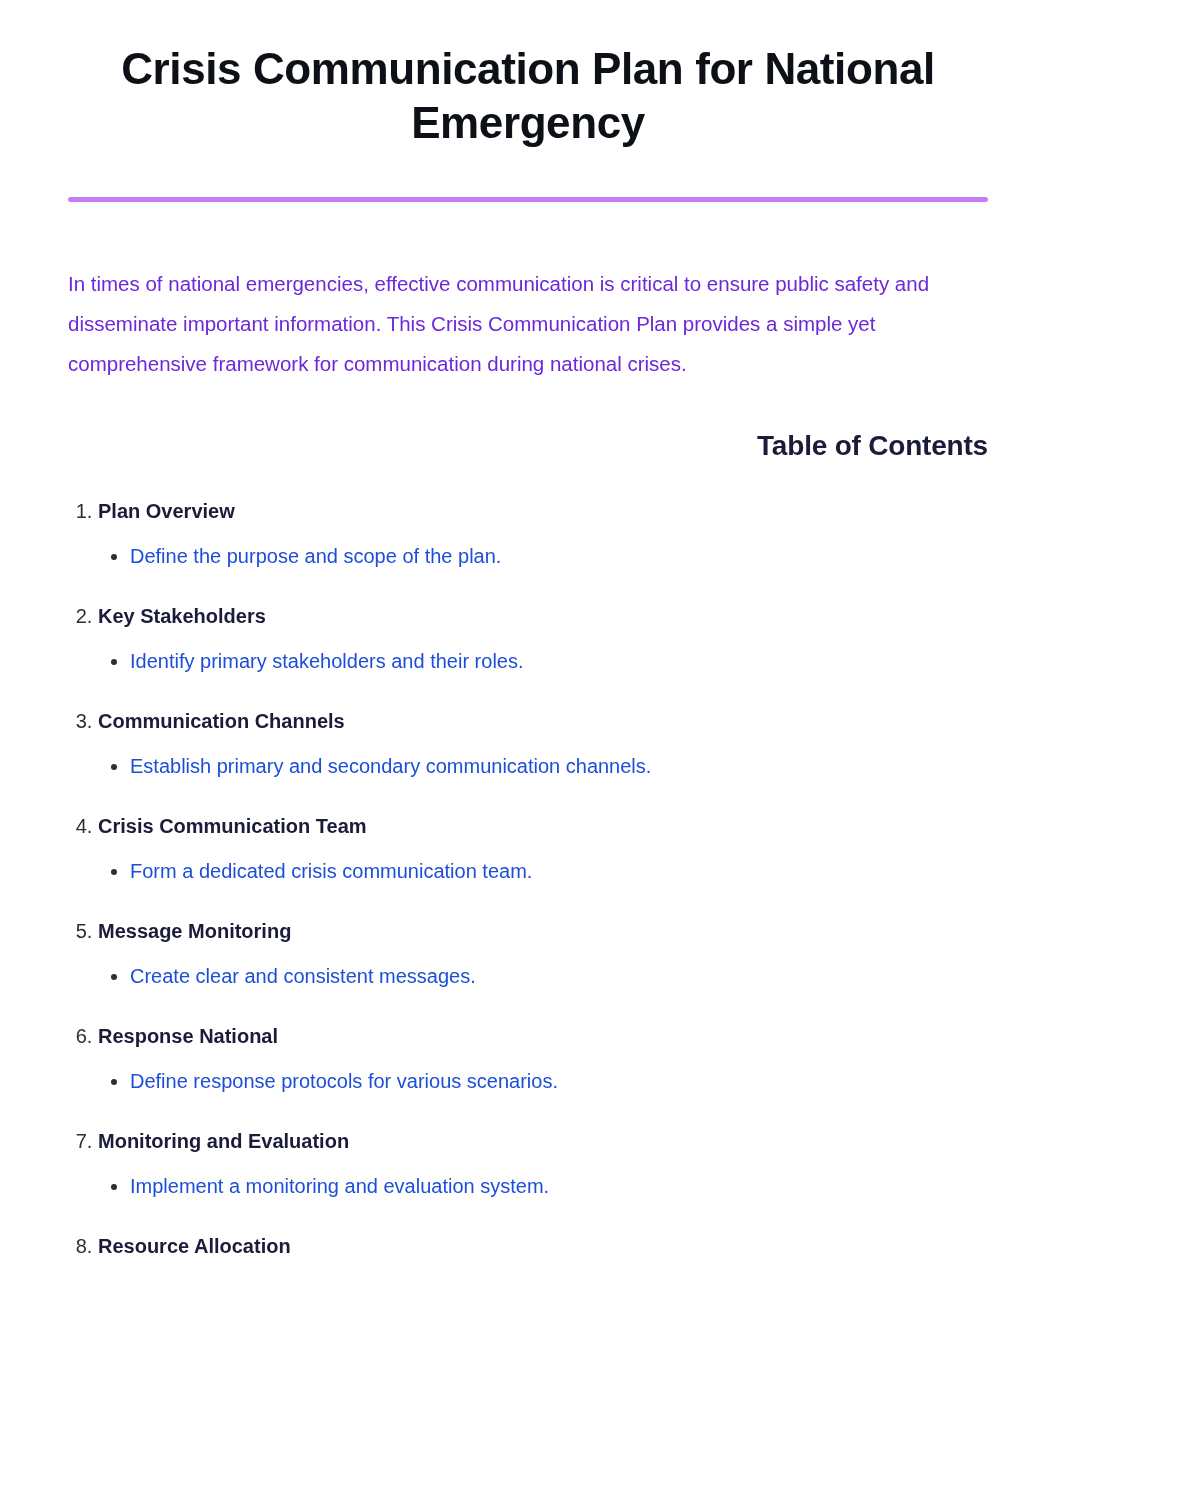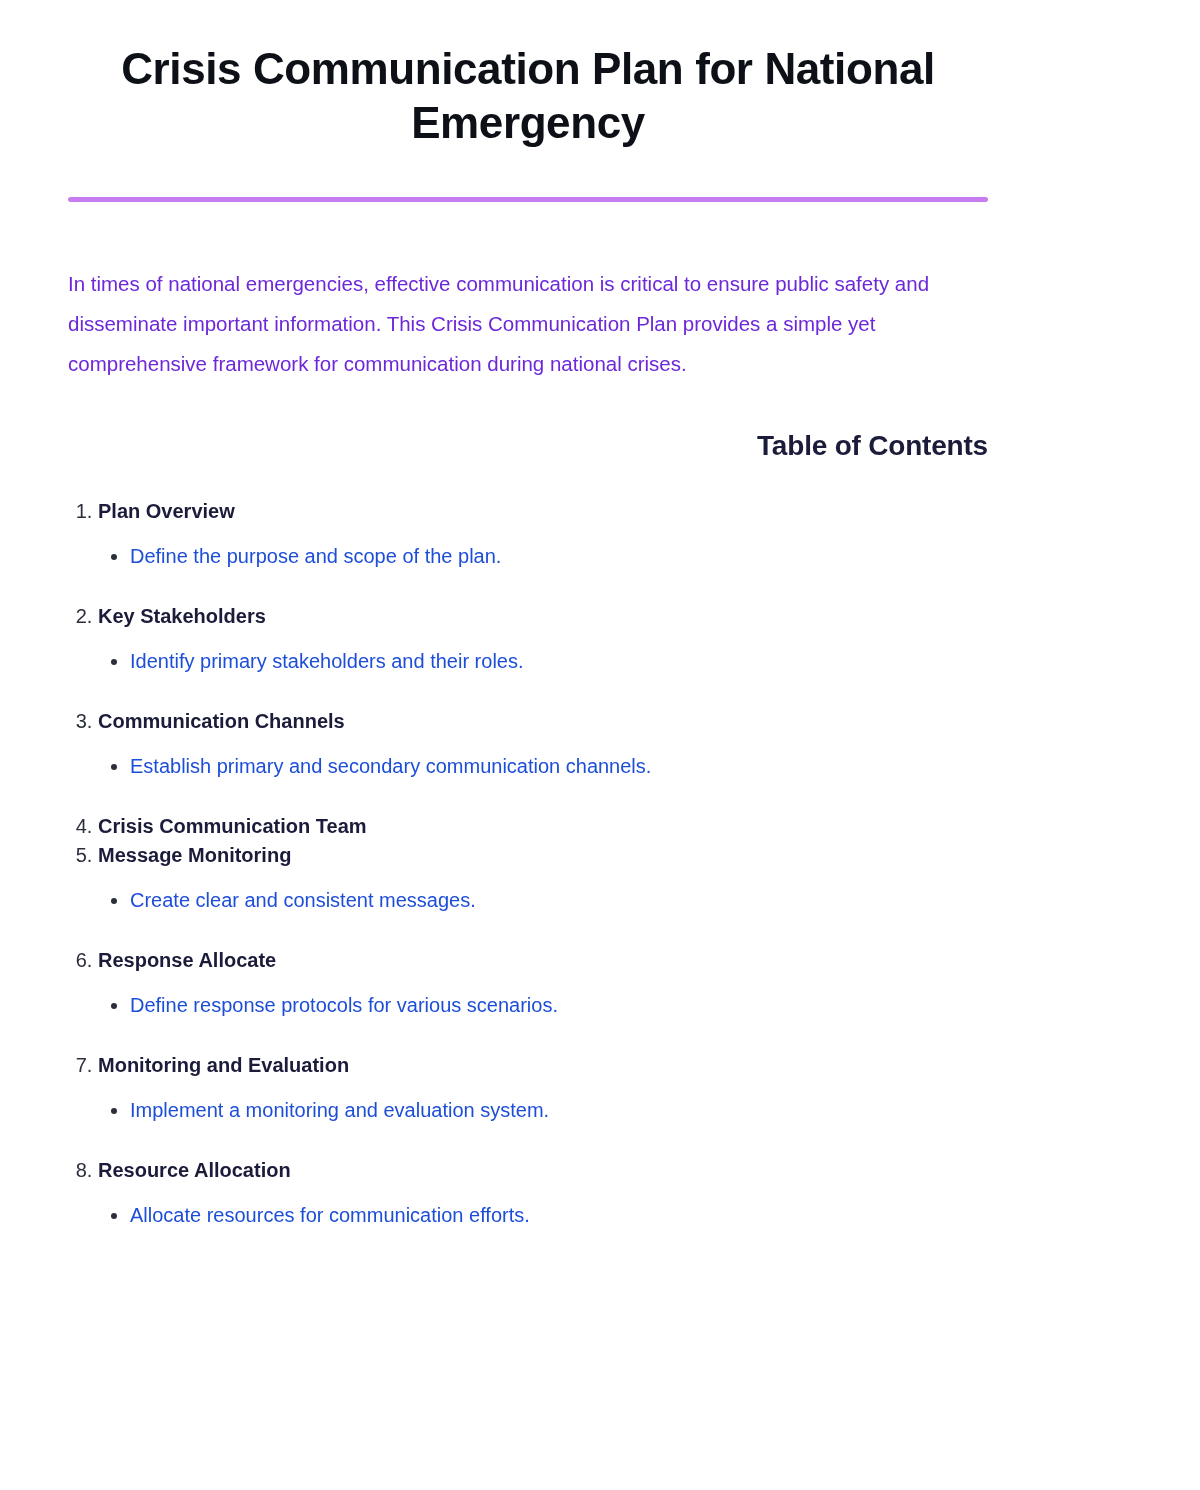--- a/index.html
+++ b/index.html
@@ -109,40 +109,40 @@
       </ul>
     </li>
     <li>
       <span class="toc-label">Communication Channels</span>
       <ul class="sub">
         <li>Establish primary and secondary communication channels.</li>
       </ul>
     </li>
     <li>
       <span class="toc-label">Crisis Communication Team</span>
+      <ul class="sub">
+        <li>Form a dedicated crisis communication team.</li>
+      </ul>
     </li>
     <li>
       <span class="toc-label">Message Monitoring</span>
       <ul class="sub">
         <li>Create clear and consistent messages.</li>
       </ul>
     </li>
     <li>
-      <span class="toc-label">Response Allocate</span>
+      <span class="toc-label">Response National</span>
       <ul class="sub">
         <li>Define response protocols for various scenarios.</li>
       </ul>
     </li>
     <li>
       <span class="toc-label">Monitoring and Evaluation</span>
       <ul class="sub">
         <li>Implement a monitoring and evaluation system.</li>
       </ul>
     </li>
     <li>
       <span class="toc-label">Resource Allocation</span>
-      <ul class="sub">
-        <li>Allocate resources for communication efforts.</li>
-      </ul>
     </li>
   </ol>
 
 </div>
 
 </body></html>

